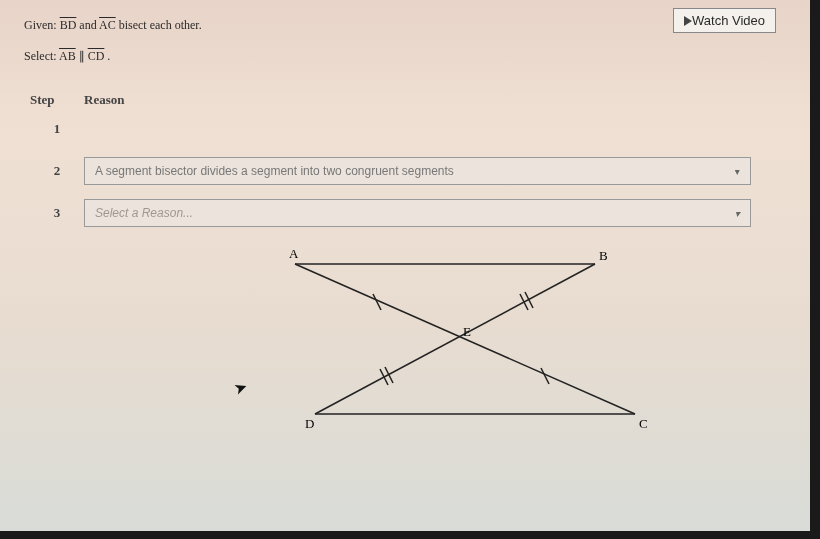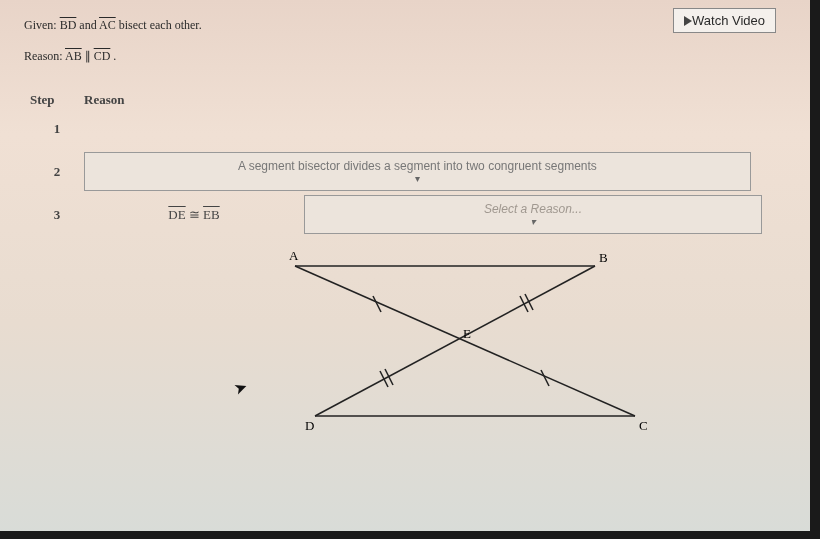--- a/index.html
+++ b/index.html
@@ -52,21 +52,20 @@
       background: #ece4dc;
       padding: 6px 10px;
       font-size: 12px;
       font-family: Arial, sans-serif;
       color: #777;
       display: flex;
       justify-content: space-between;
       align-items: center;
       width: 95%;
       cursor: pointer;
-      flex-direction: column;
     }
     .reason-select.placeholder { color: #a09890; font-style: italic; }
     .chev { font-size: 10px; color: #666; }
     .figure {
       margin: 12px auto 0 auto;
       display: block;
     }
     .figure-wrap { text-align: center; margin-top: 4px; margin-left: 120px; }
     .vlabel { font-family: Georgia, serif; font-size: 13px; }
     .cursor-arrow {
@@ -88,21 +87,21 @@
 
 <div class="given">
   <span>Given: </span>
   <span class="overline">BD</span>
   <span> and </span>
   <span class="overline">AC</span>
   <span> bisect each other.</span>
 </div>
 
 <div class="prove">
-  <span>Reason: </span>
+  <span>Select: </span>
   <span class="overline">AB</span>
   <span> ∥ </span>
   <span class="overline">CD</span>
   <span>.</span>
 </div>
 
 <div class="table-area">
   <div class="table-header">
     <div class="col-step">Step</div>
     <div class="col-reason">Reason</div>
@@ -117,23 +116,20 @@
     <div class="col-reason">
       <div class="reason-select">
         <span>A segment bisector divides a segment into two congruent segments</span>
         <span class="chev">▾</span>
       </div>
     </div>
   </div>
 
   <div class="trow">
     <div class="col-step">3</div>
-    <div class="col-stmt">
-      <span class="overline">DE</span><span> ≅ </span><span class="overline">EB</span>
-    </div>
     <div class="col-reason">
       <div class="reason-select placeholder">
         <span>Select a Reason...</span>
         <span class="chev">▾</span>
       </div>
     </div>
   </div>
 </div>
 
 <div class="figure-wrap">

